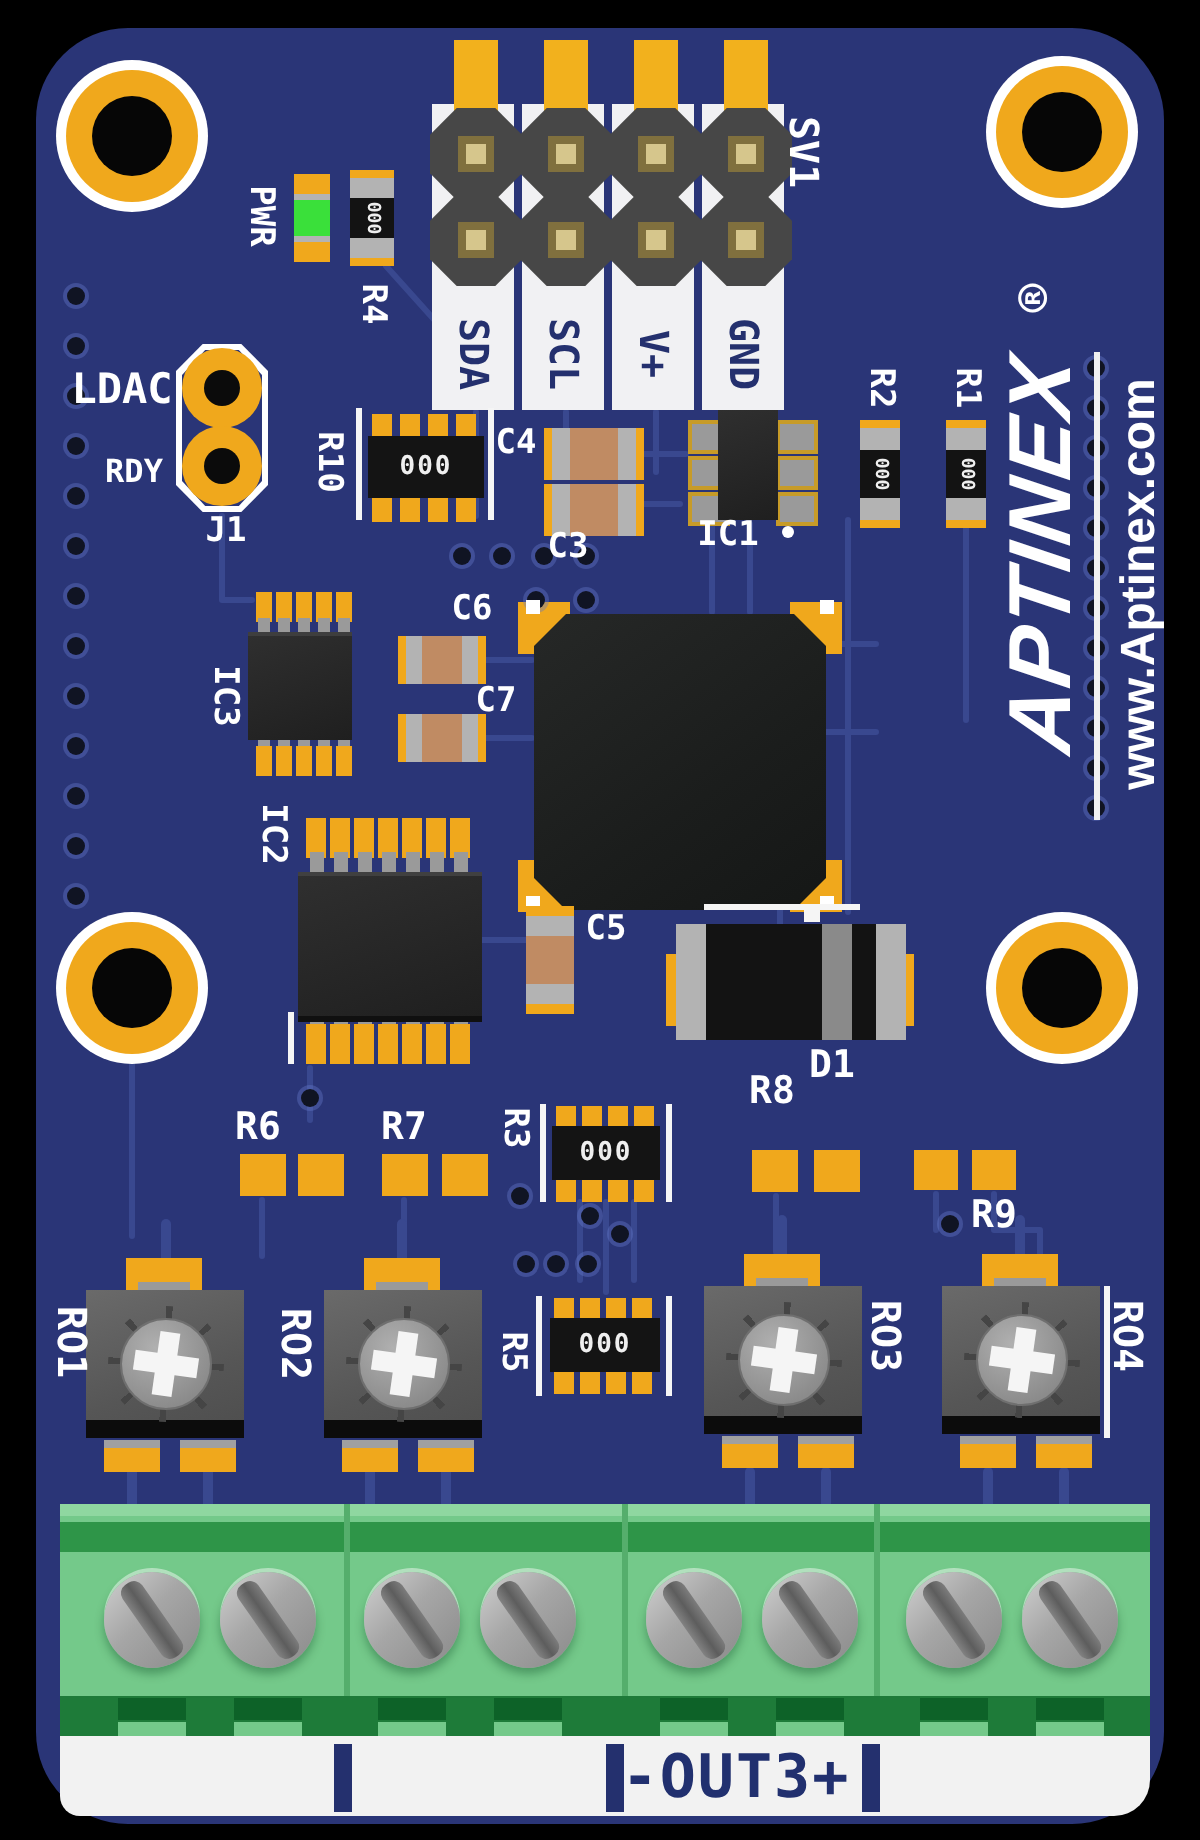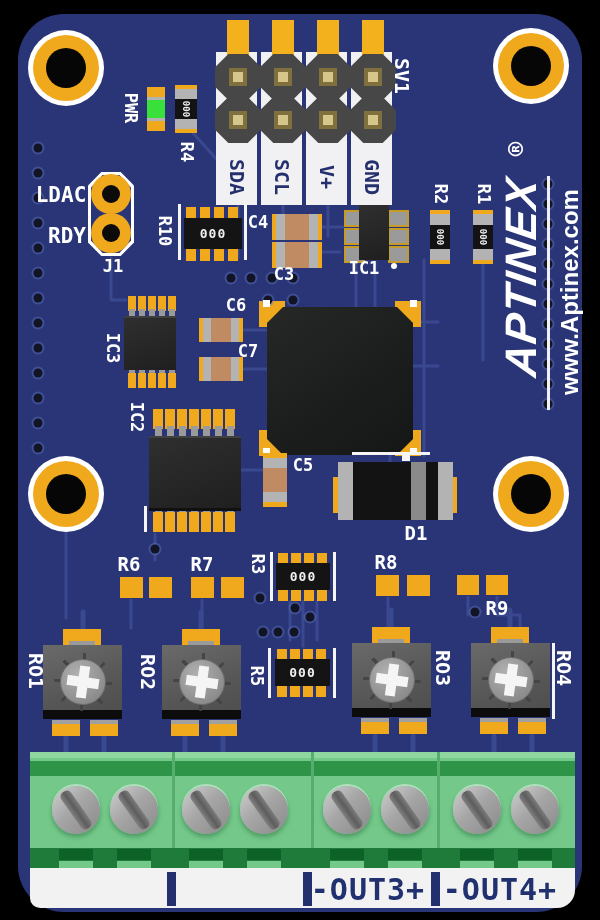--- a/index.html
+++ b/index.html
@@ -223,21 +223,21 @@
 
   <div class="abs" style="left:88px;top:172px;width:46px;height:84px;background:#fff;z-index:3;
        clip-path:polygon(29% 0,71% 0,100% 16%,100% 84%,71% 100%,29% 100%,0 84%,0 16%)"></div>
   <div class="abs" style="left:91px;top:175px;width:40px;height:78px;background:#2a3577;z-index:3;
        clip-path:polygon(29% 0,71% 0,100% 16%,100% 84%,71% 100%,29% 100%,0 84%,0 16%)"></div>
   <div class="abs" style="left:91px;top:174px;width:40px;height:40px;border-radius:50%;background:#f0a81c;z-index:5"></div>
   <div class="abs" style="left:102px;top:185px;width:18px;height:18px;border-radius:50%;background:#0b0b0b;z-index:6"></div>
   <div class="abs" style="left:91px;top:213px;width:40px;height:40px;border-radius:50%;background:#f0a81c;z-index:5"></div>
   <div class="abs" style="left:102px;top:224px;width:18px;height:18px;border-radius:50%;background:#0b0b0b;z-index:6"></div>
   <div class="lbl" style="left:61px;top:195px;font-size:21px">LDAC</div>
-  <div class="lbl" style="left:67px;top:236px;font-size:21px">RDY</div>
+  <div class="lbl" style="left:67px;top:236px;font-size:16px">RDY</div>
   <div class="lbl" style="left:113px;top:266px;font-size:17px">J1</div>
 
   <div class="lbl v" style="left:164px;top:231px;font-size:17px">R10</div>
   <div class="wbar" style="left:178px;top:204px;height:56px"></div>
   <div class="wbar" style="left:244px;top:204px;height:56px"></div>
   <div class="pad" style="left:186px;top:207px;width:10px;height:13px"></div>
     <div class="pad" style="left:200px;top:207px;width:10px;height:13px"></div>
   <div class="pad" style="left:214px;top:207px;width:10px;height:13px"></div>
     <div class="pad" style="left:228px;top:207px;width:10px;height:13px"></div>
   <div class="abs r000" style="left:184px;top:218px;width:58px;height:31px;background:#141414;z-index:5">000</div>
@@ -405,21 +405,21 @@
   <div class="wbar" style="left:333px;top:552px;height:49px"></div>
   <div class="pad" style="left:278px;top:553px;width:10px;height:12px"></div>
     <div class="pad" style="left:291px;top:553px;width:10px;height:12px"></div>
   <div class="pad" style="left:304px;top:553px;width:10px;height:12px"></div>
     <div class="pad" style="left:317px;top:553px;width:10px;height:12px"></div>
   <div class="abs r000" style="left:276px;top:563px;width:54px;height:27px;background:#141414;z-index:5">000</div>
   <div class="pad" style="left:278px;top:589px;width:10px;height:12px"></div>
     <div class="pad" style="left:291px;top:589px;width:10px;height:12px"></div>
   <div class="pad" style="left:304px;top:589px;width:10px;height:12px"></div>
     <div class="pad" style="left:317px;top:589px;width:10px;height:12px"></div>
-  <div class="lbl" style="left:386px;top:562px;font-size:19px">R8</div>
+  <div class="lbl" style="left:386px;top:546px;font-size:19px">R8</div>
   <div class="pad" style="left:376px;top:575px;width:23px;height:21px"></div>
     <div class="pad" style="left:407px;top:575px;width:23px;height:21px"></div>
   <div class="pad" style="left:457px;top:575px;width:22px;height:20px"></div>
     <div class="pad" style="left:486px;top:575px;width:22px;height:20px"></div>
   <div class="lbl" style="left:497px;top:608px;font-size:19px">R9</div>
 
   <div class="lbl v" style="left:256px;top:676px;font-size:17px">R5</div>
   <div class="wbar" style="left:268px;top:648px;height:50px"></div>
   <div class="wbar" style="left:333px;top:648px;height:50px"></div>
   <div class="pad" style="left:277px;top:649px;width:10px;height:12px"></div>
@@ -553,17 +553,16 @@
   <div class="abs" style="left:117px;top:861px;width:34px;height:8px;background:#74c98a;z-index:6"></div>
   <div class="abs" style="left:189px;top:861px;width:34px;height:8px;background:#74c98a;z-index:6"></div>
   <div class="abs" style="left:247px;top:861px;width:34px;height:8px;background:#74c98a;z-index:6"></div>
   <div class="abs" style="left:330px;top:861px;width:34px;height:8px;background:#74c98a;z-index:6"></div>
   <div class="abs" style="left:388px;top:861px;width:34px;height:8px;background:#74c98a;z-index:6"></div>
   <div class="abs" style="left:460px;top:861px;width:34px;height:8px;background:#74c98a;z-index:6"></div>
   <div class="abs" style="left:518px;top:861px;width:34px;height:8px;background:#74c98a;z-index:6"></div>
 
   <div class="abs" style="left:30px;top:868px;width:545px;height:40px;background:#f2f2f2;border-radius:0 0 18px 10px;z-index:7"></div>
   <div class="outlbl" style="left:368px;top:889px">-OUT3+</div>
-  <div class="outlbl" style="left:500px;top:889px">-OUT4+</div>
   <div class="outbar" style="left:167px;top:872px"></div>
   <div class="outbar" style="left:303px;top:872px"></div>
   <div class="outbar" style="left:431px;top:872px"></div>
 </div>
 
 </body></html>

